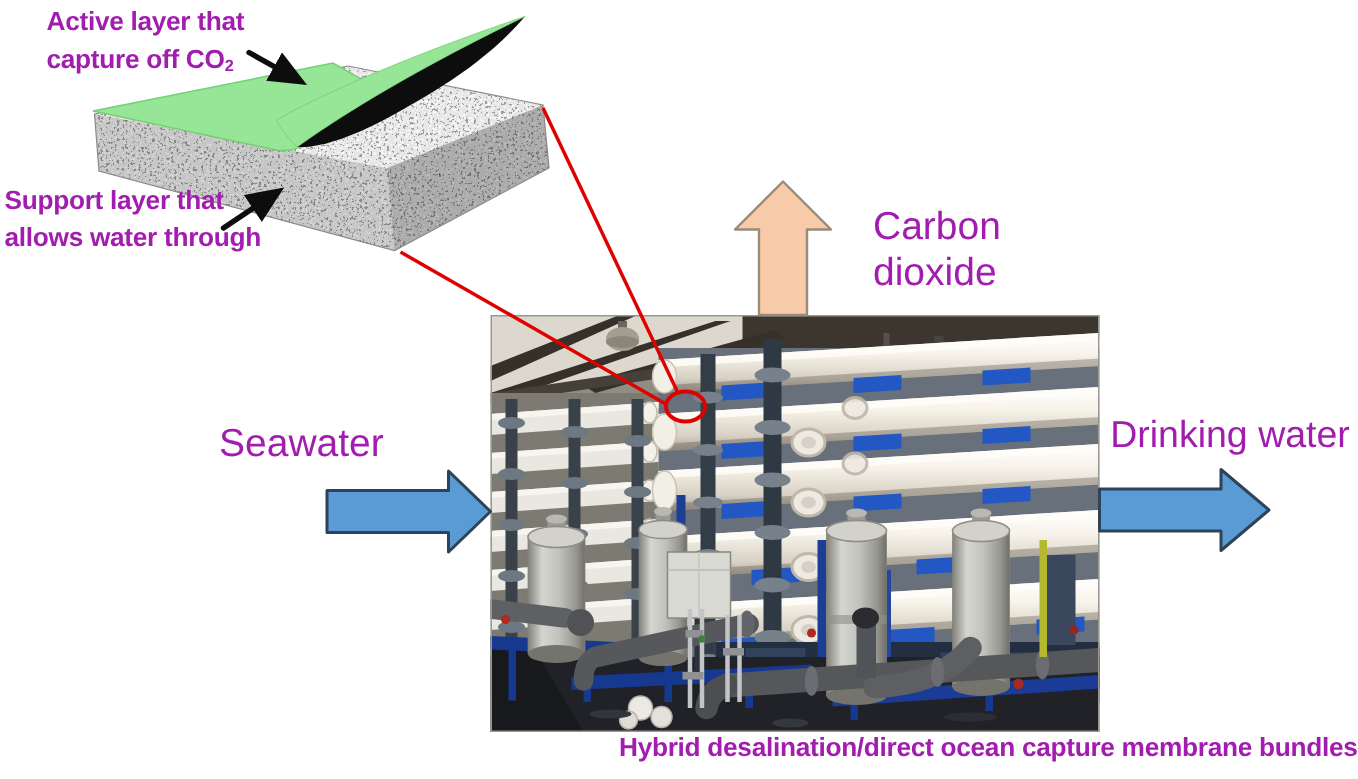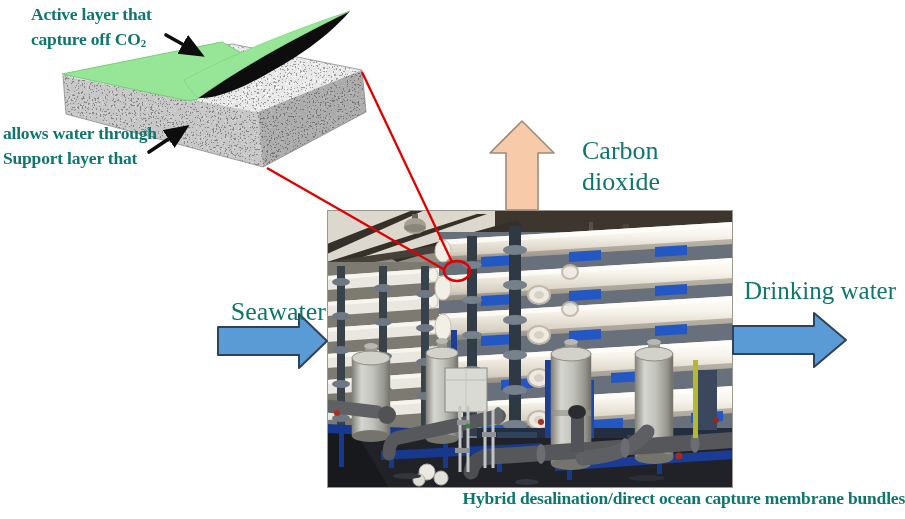--- a/index.html
+++ b/index.html
@@ -1,26 +1,26 @@
 <!DOCTYPE html>
 <html><head>
 <meta charset="utf-8">
 <style>
   html,body{margin:0;padding:0;background:#ffffff;}
   .canvas{position:relative;width:905px;height:519px;background:#ffffff;overflow:hidden;
-          font-family:Liberation Serif, serif;color:#0f766e;}
+          font-family:Liberation Sans, sans-serif;color:#a21caf;}
   .canvas svg{position:absolute;display:block;}
   .photo{left:327px;top:210px;}
   .overlay{left:0;top:0;}
   .lbl{position:absolute;white-space:nowrap;}
   .lbl-bold{font-weight:700;font-size:17.5px;line-height:25px;letter-spacing:-0.2px;}
   .lbl-big{font-weight:400;font-size:26px;line-height:31px;}
   .active-label{left:31px;top:2px;}
   .support-label{left:3px;top:121px;}
-  .seawater-label{left:146px;top:296px;width:180px;text-align:right;}
+  .seawater-label{left:146px;top:280px;width:180px;text-align:left;}
   .drinking-label{left:731px;top:275px;width:178px;text-align:center;font-size:25px;}
   .co2-label{left:564px;top:135px;margin-left:18px;}
   .caption{left:177px;top:487px;width:728px;text-align:right;font-weight:700;
            font-size:17.5px;line-height:22px;letter-spacing:-0.2px;}
   .sub{font-size:0.62em;vertical-align:-0.22em;font-weight:700;}
 </style>
 </head>
 <body>
 
 <div class="canvas">
@@ -387,22 +387,22 @@
 
     <polygon points="733,326 814,326 814,313 846,340 814,367 814,354 733,354" stroke="#2e4358" stroke-width="2" stroke-linejoin="round" fill="#5b9bd5"></polygon>
   </svg>
 
   <div class="lbl lbl-bold active-label">
     <div>Active layer that</div>
     <div><span>capture off CO</span><span class="sub">2</span></div>
   </div>
 
   <div class="lbl lbl-bold support-label">
+    <div>Support layer that</div>
     <div>allows water through</div>
-    <div>Support layer that</div>
   </div>
 
   <div class="lbl lbl-big seawater-label">Seawater</div>
 
   <div class="lbl lbl-big drinking-label">Drinking water</div>
 
   <div class="lbl lbl-big co2-label">
     <div>Carbon</div>
     <div>dioxide</div>
   </div>

